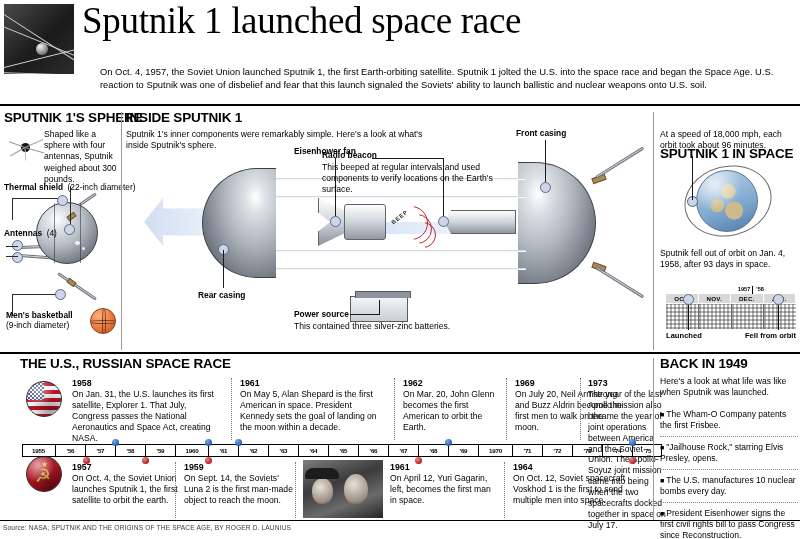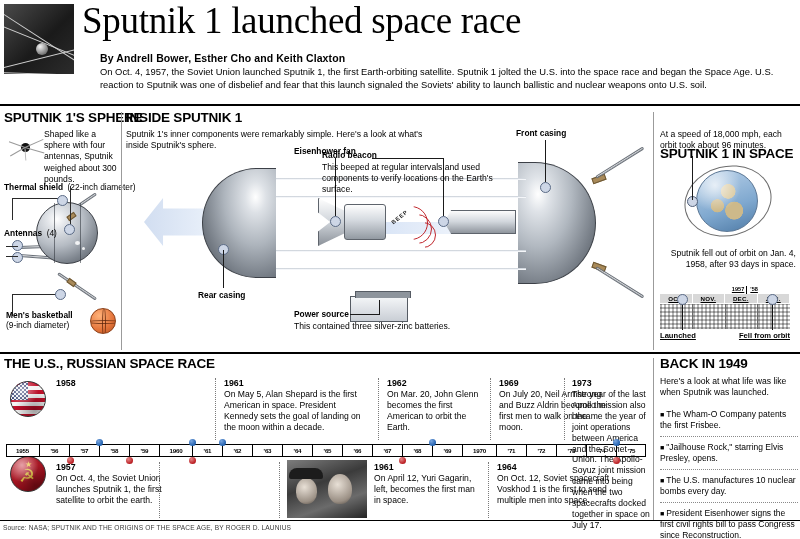--- a/index.html
+++ b/index.html
@@ -187,41 +187,41 @@
   }
   .orbit-ell {
     position: absolute; left: 24px; top: 56px; width: 88px; height: 70px;
     border: 1px solid #6c6c6c; border-radius: 50%;
     transform: rotate(-14deg);
   }
   .orbit-sat {
     position: absolute; left: 27px; top: 86px; width: 11px; height: 11px;
     border-radius: 50%; background: #cdd6e6; border: 1px solid #51607a;
   }
-  .fell-txt { position: absolute; left: 0; top: 138px; width: 136px; text-align: right; }
-  .cal { position: absolute; left: 0; top: 176px; width: 130px; text-decoration: underline; }
+  .fell-txt { position: absolute; left: 0; top: 138px; width: 136px; }
+  .cal { position: absolute; left: 6px; top: 176px; width: 130px; }
   .cal-hdr-yr { display: flex; font-size: 5.6px; font-weight: bold; height: 8px; }
   .cal-hdr-mo { display: flex; font-size: 6.2px; font-weight: bold; }
   .cal-hdr-mo div {
     flex: 1; text-align: center; background: #d8d8d8; border-right: 1px solid #fff;
     padding: 1px 0; letter-spacing: .2px;
   }
   .cal-grid { display: flex; height: 26px; border-top: 1px solid #fff; }
   .cal-grid .mo {
     flex: 1; border-right: 1px solid #6a6a6a; position: relative;
     background:
       repeating-linear-gradient(90deg, #b9b9b9 0 2px, #ffffff 2px 4px),
       repeating-linear-gradient(0deg, #b9b9b9 0 2px, #ffffff 2px 4px);
     background-blend-mode: multiply;
   }
   .cal-foot { display: flex; font-size: 7.6px; font-weight: bold; margin-top: 2px; }
   .cal-marker { position: absolute; width: 1px; background: #111; }
 
   
-  #panel-race { position: absolute; left: 4px; top: 356px; width: 645px; height: 180px; }
+  #panel-race { position: absolute; left: 20px; top: 356px; width: 645px; height: 180px; }
   #panel-race .sec-title { position: absolute; left: 0; top: 0; }
   .flag-us {
     position: absolute; left: 6px; top: 25px; width: 36px; height: 36px; border-radius: 50%;
     overflow: hidden; border: 1px solid #333;
     background: repeating-linear-gradient(180deg,#c2112b 0 4px,#f4f4f4 4px 8px);
   }
   .flag-us .canton {
     position: absolute; left: 0; top: 0; width: 17px; height: 18px;
     background: #29356b;
     background-image:
@@ -303,21 +303,20 @@
 
   <div class="masthead">
     <div class="photo-box">
       <div class="wire" style="left:-6px; top:6px; width:130px; transform:rotate(33deg);"></div>
       <div class="wire" style="left:-6px; top:20px; width:120px; transform:rotate(22deg);"></div>
       <div class="wire" style="left:-4px; top:64px; width:120px; transform:rotate(-14deg);"></div>
       <div class="wire" style="left:-4px; top:68px; width:60px; transform:rotate(2deg);"></div>
       <div class="sat-body"></div>
     </div>
     <div class="headline">Sputnik 1 launched space race</div>
-    <div class="byline">By Andrell Bower, Esther Cho and Keith Claxton</div>
     <div class="deck">On Oct. 4, 1957, the Soviet Union launched Sputnik 1, the first Earth-orbiting satellite. Sputnik 1 jolted the U.S. into the space race and began the Space Age. U.S. reaction to Sputnik was one of disbelief and fear that this launch signaled the Soviets' ability to launch ballistic and nuclear weapons onto U.S. soil.</div>
   </div>
   <div class="rule-full" style="top:104px;"></div>
 
   <div id="panel-sphere">
     <div class="sec-title">SPUTNIK 1'S SPHERE</div>
 
     <div class="mini-sat">
       <div class="dot"></div>
       <i style="left:21px; top:17px; width:20px; transform:rotate(-24deg);"></i>
@@ -477,20 +476,21 @@
         <div class="gloss"></div>
       </div>
     <div class="flag-su">
         <span class="star">★</span>
         <span class="hs">☭</span>
         <div class="gloss"></div>
       </div>
 
     <div class="tl-item" style="left:52px; top:22px; width:150px;">
       <div class="yr">1958</div>
+      <div class="tx">On Jan. 31, the U.S. launches its first satellite, Explorer 1. That July, Congress passes the National Aeronautics and Space Act, creating NASA.</div>
     </div>
     <div class="dotdiv" style="left:211px; top:22px; height:62px;"></div>
     <div class="tl-item" style="left:220px; top:22px; width:148px;">
       <div class="yr">1961</div>
       <div class="tx">On May 5, Alan Shepard is the first American in space. President Kennedy sets the goal of landing on the moon within a decade.</div>
     </div>
     <div class="dotdiv" style="left:374px; top:22px; height:62px;"></div>
     <div class="tl-item" style="left:383px; top:22px; width:98px;">
       <div class="yr">1962</div>
       <div class="tx">On Mar. 20, John Glenn becomes the first American to orbit the Earth.</div>
@@ -541,20 +541,24 @@
     <div class="pin red" style="left:122px; top:101px;"></div>
     <div class="pin red" style="left:185px; top:101px;"></div>
     <div class="pin red" style="left:395px; top:101px;"></div>
     <div class="pin red" style="left:609px; top:101px;"></div>
 
     <div class="tl-item" style="left:52px; top:106px; width:120px;">
       <div class="yr">1957</div>
       <div class="tx">On Oct. 4, the Soviet Union launches Sputnik 1, the first satellite to orbit the earth.</div>
     </div>
     <div class="dotdiv" style="left:155px; top:106px; height:56px;"></div>
+    <div class="tl-item" style="left:164px; top:106px; width:110px;">
+      <div class="yr">1959</div>
+      <div class="tx">On Sept. 14, the Soviets' Luna 2 is the first man-made object to reach the moon.</div>
+    </div>
     <div class="dotdiv" style="left:275px; top:106px; height:56px;"></div>
     <div class="photo-gag">
       <div class="f1"></div>
         <div class="cap"></div>
         <div class="f2"></div>
     </div>
     <div class="tl-item" style="left:370px; top:106px; width:108px;">
       <div class="yr">1961</div>
       <div class="tx">On April 12, Yuri Gagarin, left, becomes the first man in space.</div>
     </div>

